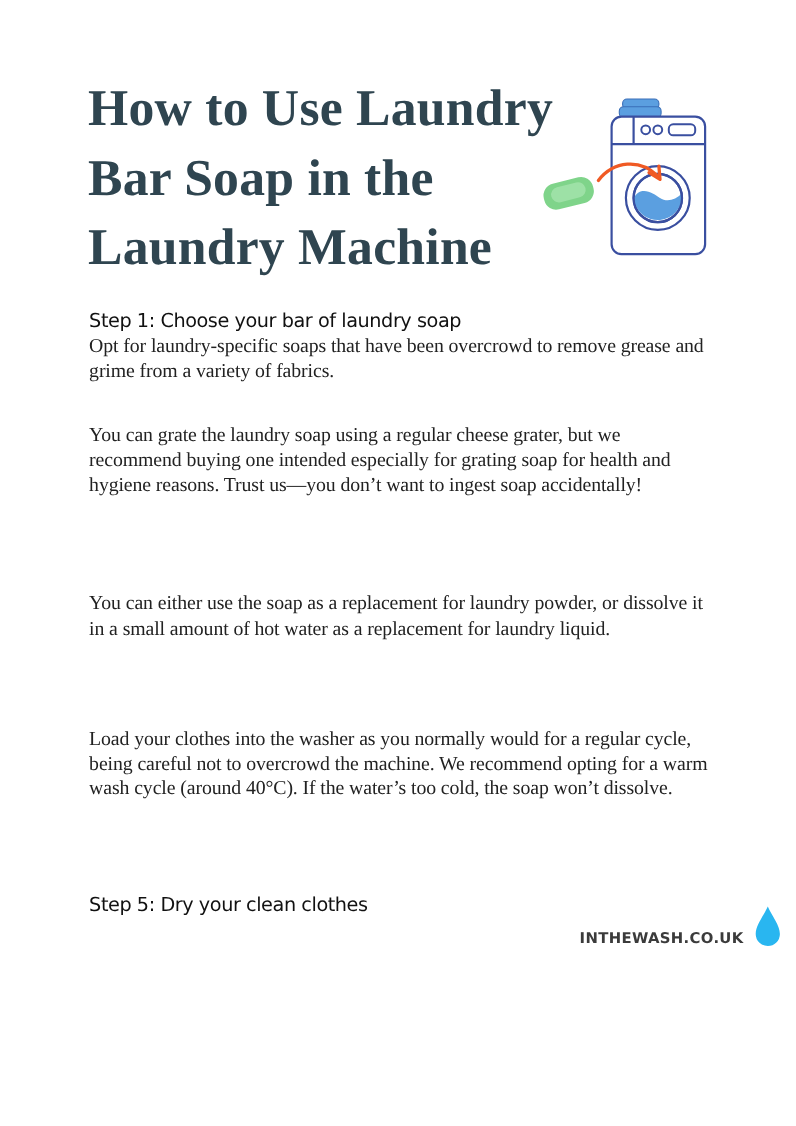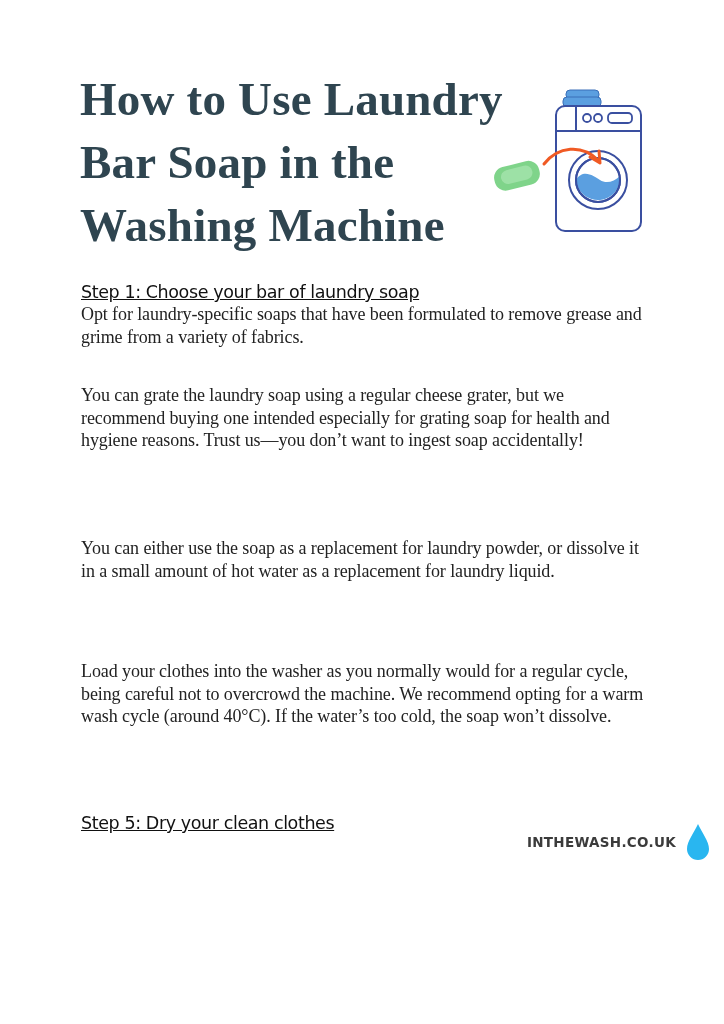--- a/index.html
+++ b/index.html
@@ -53,55 +53,54 @@
       width: 570px;
     }
     .step-heading {
       font-family: "DejaVu Sans", "Liberation Sans", sans-serif;
       font-size: 17.5px;
       line-height: 22px;
       font-weight: normal;
       color: #111111;
       margin: 0;
       letter-spacing: -0.4px;
-      text-decoration: underline;
     }
     .step-body {
       font-family: "Liberation Serif", "DejaVu Serif", serif;
       font-size: 18px;
       line-height: 22.5px;
       color: #222222;
       margin: 0;
       letter-spacing: -0.1px;
     }
     .footer {
       position: absolute;
       right: 14px;
       bottom: 10px;
       display: flex;
-      align-items: center;
+      align-items: flex-end;
       gap: 10px;
     }
     .brand {
       font-family: "DejaVu Sans", "Liberation Sans", sans-serif;
       font-weight: bold;
       font-size: 13.5px;
       color: #3b3b3b;
       letter-spacing: 0.3px;
     }
   </style>
 </head>
 <body>
 
 <div class="page">
 
   <h1 class="title">
     <span>How to Use Laundry</span><br>
     <span>Bar Soap in the</span><br>
-    <span>Washing Machine</span>
+    <span>Laundry Machine</span>
   </h1>
 
   <div class="hero">
     <svg width="160" height="152" viewBox="0 0 160 152">
 
       <rect x="80" y="6" width="33" height="9" rx="4" fill="#5b9fe0" stroke="#3a6fb8" stroke-width="1"></rect>
       <rect x="77" y="13" width="38" height="10" rx="4" fill="#5b9fe0" stroke="#3a6fb8" stroke-width="1"></rect>
 
       <rect x="70" y="22" width="85" height="125" rx="9" fill="#ffffff" stroke="#3a4fa0" stroke-width="2"></rect>
 
@@ -124,21 +123,21 @@
       </g>
 
       <path d="M58 80 C 72 62, 96 60, 112 76" fill="none" stroke="#f05a24" stroke-width="3" stroke-linecap="round"></path>
       <path d="M104 73 L 114 79 L 113 67" fill="none" stroke="#f05a24" stroke-width="3" stroke-linecap="round" stroke-linejoin="round"></path>
     </svg>
   </div>
 
   <div class="steps">
     <section class="step" style="top:0px;">
       <h2 class="step-heading">Step 1: Choose your bar of laundry soap</h2>
-      <p class="step-body">Opt for laundry-specific soaps that have been formulated to remove grease and grime from a variety of fabrics.</p>
+      <p class="step-body">Opt for laundry-specific soaps that have been overcrowd to remove grease and grime from a variety of fabrics.</p>
     </section>
 
     <section class="step" style="top:103px;">
       <p class="step-body">You can grate the laundry soap using a regular cheese grater, but we recommend buying one intended especially for grating soap for health and hygiene reasons. Trust us—you don’t want to ingest soap accidentally!</p>
     </section>
 
     <section class="step" style="top:256px;">
       <p class="step-body">You can either use the soap as a replacement for laundry powder, or dissolve it in a small amount of hot water as a replacement for laundry liquid.</p>
     </section>
 

